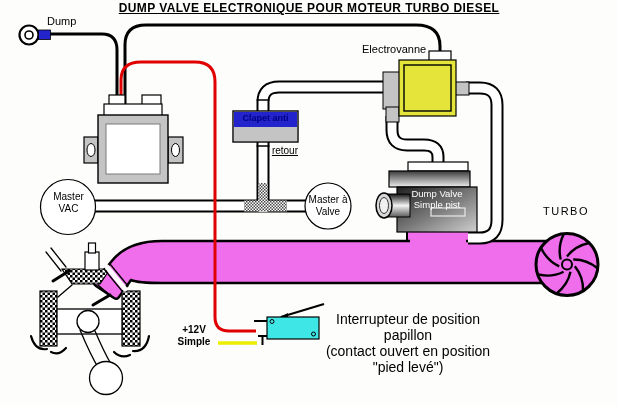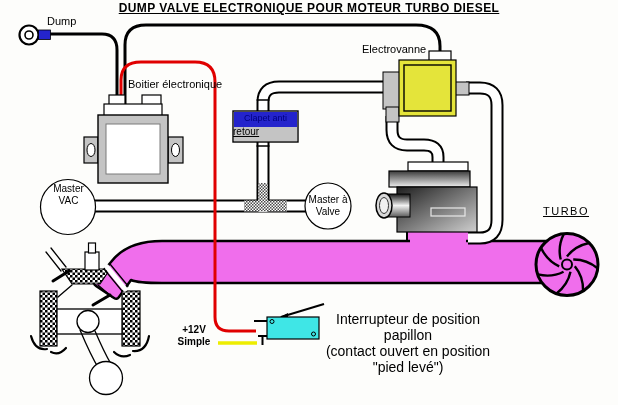--- a/index.html
+++ b/index.html
@@ -16,28 +16,28 @@
     left:0;top:2px;width:618px;text-align:center;
     font-size:12px;font-weight:bold;text-decoration:underline;letter-spacing:.4px;
   }
   .small{font-size:11px;}
   .tiny{font-size:10px;}
   .center{text-align:center;white-space:normal;}
   .masse-label{left:47px;top:15px;}
   .boitier-label{left:128px;top:78px;}
   .electrovanne-label{left:362px;top:43px;text-align:center;}
   .clapet1{left:233px;top:111px;width:65px;height:15px;text-align:center;
-           font-size:9px;font-weight:normal;color:#000080;line-height:15px;}
-  .clapet2{left:233px;top:124px;width:65px;height:15px;text-align:left;
+           font-size:9px;font-weight:bold;color:#000080;line-height:15px;}
+  .clapet2{left:233px;top:143px;width:65px;height:15px;text-align:right;
            font-size:10px;line-height:15px;text-decoration:underline;}
-  .master-vac{left:40px;top:183px;width:57px;}
+  .master-vac{left:40px;top:191px;width:57px;}
   .pompe{left:304px;top:194px;width:48px;}
   .dump-text{left:398px;top:189px;width:78px;color:#fff;font-size:9.5px;text-align:center;}
   .collecteur{left:386px;top:249px;width:84px;color:#000030;}
-  .turbo-label{left:543px;top:205px;font-size:11px;letter-spacing:1.5px;text-decoration:underline;}
+  .turbo-label{left:543px;top:205px;font-size:11px;letter-spacing:1.5px;}
   .v12{left:172px;top:324px;width:44px;font-weight:bold;}
   .inter{left:322px;top:311px;width:172px;font-size:14px;}
 </style>
 </head>
 <body>
 
 <div id="stage">
 
 <svg width="618" height="405" viewBox="0 0 618 405">
   <defs>
@@ -194,36 +194,39 @@
     <polygon points="278,318 288,313 288,318" fill="#000"></polygon>
     <rect x="267" y="317" width="52" height="22" fill="#3FE6E6" stroke="#000" stroke-width="1.2"></rect>
     <circle cx="272" cy="321.5" r="2" fill="#3FE6E6" stroke="#000" stroke-width="1"></circle>
     <circle cx="313.5" cy="334" r="2" fill="#3FE6E6" stroke="#000" stroke-width="1"></circle>
   </g>
 </svg>
 
 <div class="lbl title">DUMP VALVE ELECTRONIQUE POUR MOTEUR TURBO DIESEL</div>
 
 <div class="lbl small masse-label">Dump</div>
-<div class="lbl small boitier-label">Boitier électronique</div>
 <div class="lbl small electrovanne-label">Electrovanne</div>
 
 <div class="lbl clapet1">Clapet anti</div>
 <div class="lbl clapet2">retour</div>
 
 <div class="lbl tiny center master-vac">
   <div>Master</div>
   <div>VAC</div>
 </div>
 
 <div class="lbl tiny center pompe">
   <div>Master à</div>
   <div>Valve</div>
 </div>
 
+<div class="lbl dump-text">
+  <div>Dump Valve</div>
+  <div>Simple pist</div>
+</div>
 
 
 <div class="lbl turbo-label">TURBO</div>
 
 <div class="lbl tiny center v12">
   <div>+12V</div>
   <div>Simple</div>
 </div>
 
 <div class="lbl center inter">

